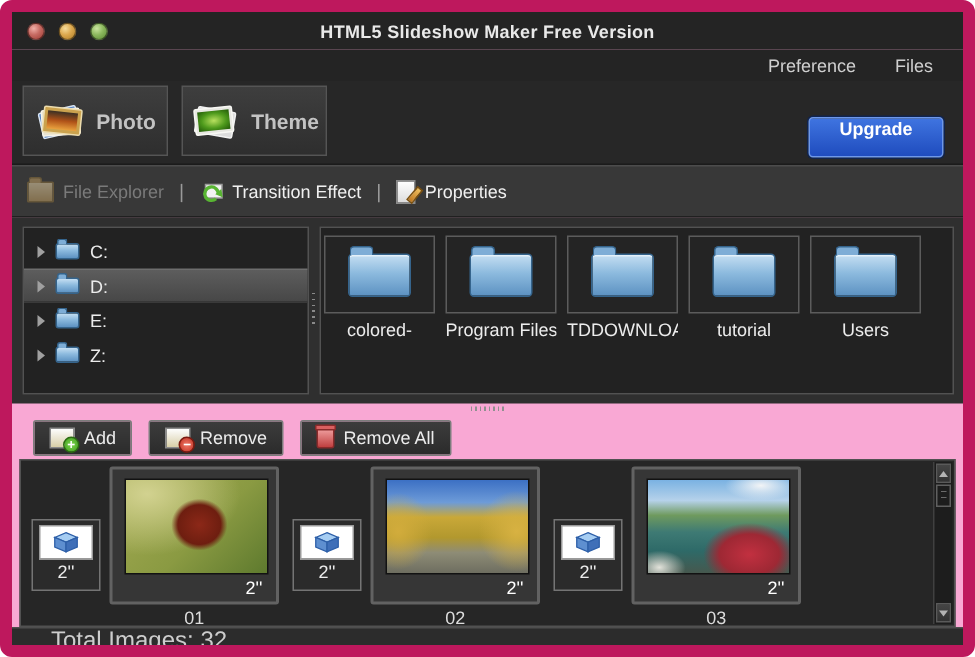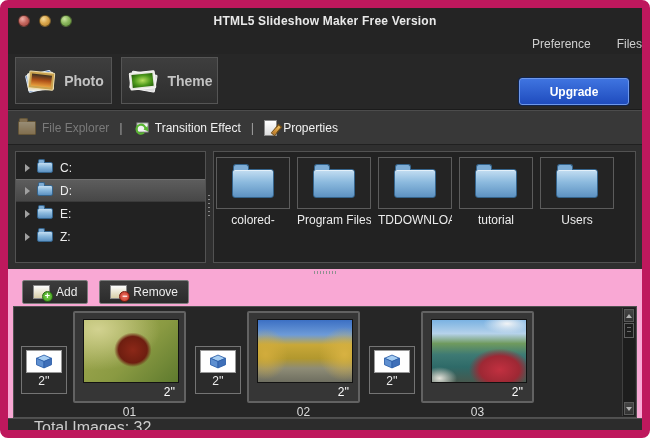--- a/index.html
+++ b/index.html
@@ -7,30 +7,30 @@
   .window{position:absolute;inset:0;box-sizing:border-box;border:8px solid #be185d;border-radius:8px;
     background:#f9a8d4;overflow:hidden;display:flex;flex-direction:column;}
   
   .titlebar{height:25px;background:#242424;display:flex;align-items:center;position:relative;flex:0 0 auto;}
   .traffic{position:absolute;left:10px;top:7px;display:flex;gap:9px;}
   .light{width:12px;height:12px;border-radius:50%;border:1px solid rgba(0,0,0,.45);box-sizing:border-box;}
   .light.red{background:radial-gradient(circle at 35% 30%,#f0b0a8,#c66a62 45%,#9c3c34);}
   .light.yellow{background:radial-gradient(circle at 35% 30%,#f6dc9c,#dca84e 45%,#b07e28);}
   .light.green{background:radial-gradient(circle at 35% 30%,#cce6a0,#8cb85e 45%,#5c8a34);}
   .title{flex:1;text-align:center;color:#e9e9e9;font-size:12px;font-weight:bold;letter-spacing:.2px;}
-  .menubar{height:21px;background:#242424;display:flex;justify-content:flex-end;align-items:center;gap:26px;flex:0 0 auto;}
+  .menubar{height:21px;background:#242424;display:flex;justify-content:flex-end;align-items:center;gap:26px;padding-right:20px;flex:0 0 auto;}
   .menu-item{color:#cfcfcf;font-size:12px;cursor:default;}
   
   .tabstrip{height:56px;background:#272727;border-bottom:1px solid #1b1b1b;position:relative;display:flex;align-items:flex-start;padding:3px 0 0 7px;gap:9px;box-sizing:border-box;flex:0 0 auto;}
   .tab{width:97px;height:47px;box-sizing:border-box;border:1px solid #555;background:linear-gradient(#3e3e3e,#2e2e2e);
     display:flex;align-items:center;justify-content:center;gap:7px;color:#c3c3c3;font-size:14px;font-weight:bold;cursor:pointer;}
   .tab-icon{width:34px;height:30px;flex:0 0 auto;}
-  .upgrade-btn{position:absolute;right:13px;top:24px;width:110px;height:27px;box-sizing:border-box;
+  .upgrade-btn{position:absolute;right:13px;top:24px;width:90px;height:27px;box-sizing:border-box;
     border:1px solid #6d97ea;border-radius:3px;background:linear-gradient(#3f74e0,#1f4cbe);
-    color:#fff;font-size:12px;font-weight:bold;display:flex;align-items:center;justify-content:center;cursor:pointer;
+    color:#fff;font-size:12px;font-weight:bold;display:flex;justify-content:center;cursor:pointer;
     box-shadow:0 0 0 1px #10244f;}
   
   .toolbar{height:33px;background:#383838;border-top:1px solid #4c4c4c;border-bottom:1px solid #202020;
     display:flex;align-items:center;gap:10px;padding-left:10px;flex:0 0 auto;}
   .tool-item{display:flex;align-items:center;gap:6px;font-size:12px;color:#f0f0f0;cursor:pointer;}
   .tool-item.disabled{color:#7a7a7a;}
   .tool-sep{color:#9a9a9a;font-size:13px;}
   .fe-icon{width:16px;height:12px;position:relative;background:linear-gradient(#e6d2a8,#bf9d62);border:1px solid #8a6f3a;border-radius:1px;opacity:.55;}
   .fe-icon::before{content:'';position:absolute;top:-4px;left:0;width:7px;height:3px;background:#bf9d62;border:1px solid #8a6f3a;border-bottom:none;border-radius:2px 2px 0 0;}
   .prop-icon{width:11px;height:14px;background:linear-gradient(#ffffff,#dcdcdc);border:1px solid #8a8a8a;position:relative;}
@@ -254,20 +254,24 @@
           <span class="badge plus">+</span>
         </span>
       <span>Add</span>
     </div>
     <div class="abtn">
       <span class="pic-ico">
           <span class="badge minus">−</span>
         </span>
       <span>Remove</span>
     </div>
+    <div class="abtn">
+      <span class="trash-ico"></span>
+      <span>Remove All</span>
+    </div>
   </div>
 
   <div class="timeline">
 
     <div class="tl-group">
       <div class="cube-wrap">
         <div class="cube-white">
           <svg width="22" height="15" viewBox="0 0 20 14">
             <polygon points="10,1 17,4 10,7 3,4" fill="#a6cdf2" stroke="#2d5fa8" stroke-width=".8"></polygon>
             <polygon points="3,4 10,7 10,13 3,10" fill="#5e8fd0" stroke="#2d5fa8" stroke-width=".8"></polygon>

